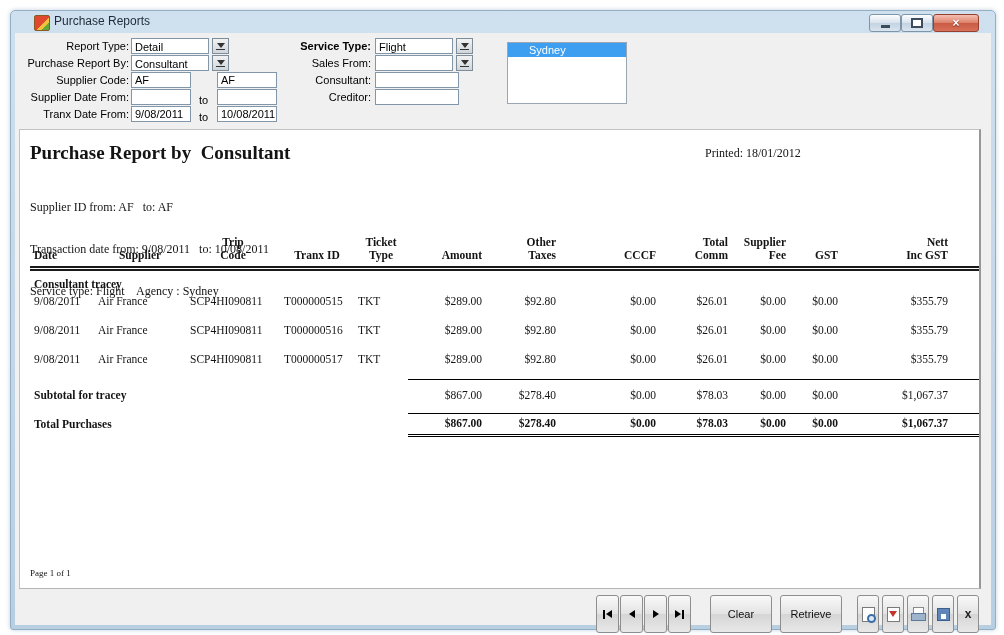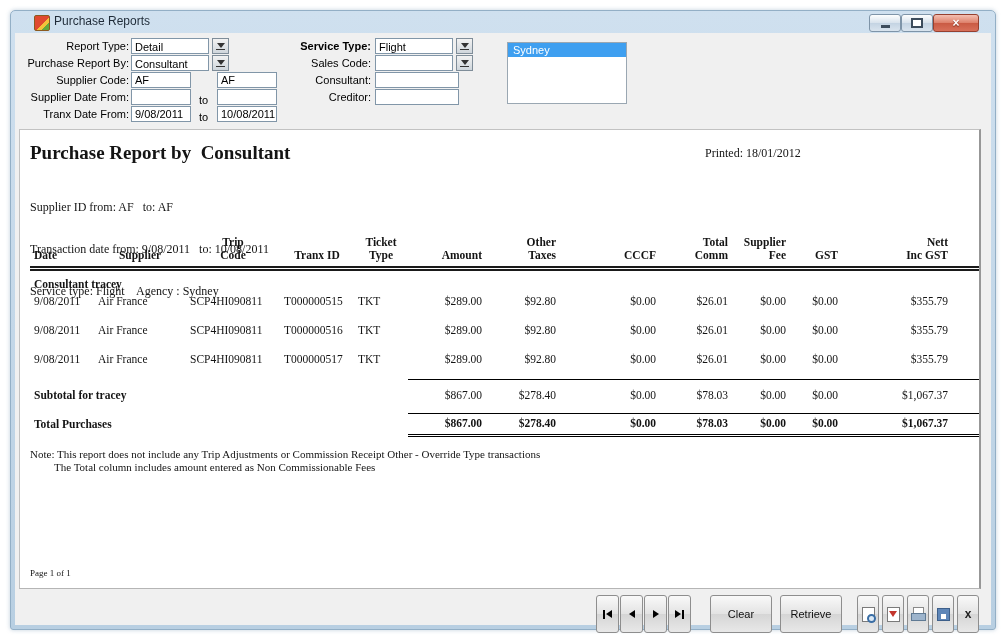--- a/index.html
+++ b/index.html
@@ -30,21 +30,21 @@
   input.field{outline:none;}
   .combo-value{white-space:nowrap;overflow:hidden;}
   .ddbtn{position:absolute;width:17px;height:16px;border:1px solid #7f8d99;box-sizing:border-box;
     background:linear-gradient(#f2f2f2,#cfd6dc);display:flex;flex-direction:column;align-items:center;justify-content:center;cursor:default;}
   .dd-tri{width:0;height:0;border-left:4px solid transparent;border-right:4px solid transparent;border-top:5px solid #333;}
   .dd-bar{width:9px;height:1px;background:#333;margin-top:1px;}
   .to-label{position:absolute;font-size:11px;height:16px;line-height:16px;text-align:left;margin-top:20px;}
 
   #agency-label{position:absolute;left:498px;top:19px;font-size:10px;margin-top:21px;}
   #agency-list{position:absolute;left:496px;top:31px;width:120px;height:62px;background:#fff;border:1px solid #9aa7b2;box-sizing:border-box;}
-  .agency-item{height:14px;line-height:14px;font-size:11px;padding-left:5px;background:#3e9ff0;color:#fff;}
+  .agency-item{height:14px;line-height:14px;font-size:11px;padding-left:21px;background:#3e9ff0;color:#fff;}
 
   
   #report{position:absolute;left:8px;top:118px;width:962px;height:460px;background:#fff;
     border:1px solid #c2c2c2;border-right:2px solid #979797;border-bottom:1px solid #b5b5b5;box-sizing:border-box;
     font-family:"Liberation Serif",serif;color:#141414;overflow:hidden;}
   #report-title{position:absolute;left:10px;top:12px;font-size:19px;font-weight:bold;white-space:pre;}
   #printed{position:absolute;left:685px;top:16px;font-size:12px;white-space:pre;}
   #report-meta{position:absolute;left:10px;top:42px;font-size:12px;line-height:14px;white-space:pre;}
   #report-table{position:absolute;left:10px;top:100px;border-collapse:collapse;table-layout:fixed;width:932px;font-size:11.5px;}
   #report-table th{font-weight:bold;vertical-align:bottom;padding:6px 4px 4px;line-height:13px;
@@ -133,21 +133,21 @@
   <div class="to-label" style="left:188px;top:95px;width:16px;">to</div>
   <input class="field" style="left: 206px; top: 95px; width: 60px;" value="10/08/2011">
 
   <div class="flabel" style="left:240px;top:27px;width:120px;font-weight:bold;">Service Type:</div>
   <div class="field combo-value" style="left:364px;top:27px;width:78px;">Flight</div>
   <div class="ddbtn" style="left:445px;top:27px;">
       <div class="dd-tri"></div>
       <div class="dd-bar"></div>
     </div>
 
-  <div class="flabel" style="left:240px;top:44px;width:120px;">Sales Code:</div>
+  <div class="flabel" style="left:240px;top:44px;width:120px;">Sales From:</div>
   <div class="field combo-value" style="left:364px;top:44px;width:78px;"></div>
   <div class="ddbtn" style="left:445px;top:44px;">
       <div class="dd-tri"></div>
       <div class="dd-bar"></div>
     </div>
 
   <div class="flabel" style="left:240px;top:61px;width:120px;">Consultant:</div>
   <input class="field" style="left: 364px; top: 61px; width: 84px;" value="">
 
   <div class="flabel" style="left:240px;top:78px;width:120px;">Creditor:</div>
@@ -257,24 +257,20 @@
             <td class="num a-right">$278.40</td>
             <td class="num a-right">$0.00</td>
             <td class="num a-right">$78.03</td>
             <td class="num a-right">$0.00</td>
             <td class="num a-right">$0.00</td>
             <td class="num a-right">$1,067.37</td>
             <td class="num a-right">$1,067.37</td>
           </tr>
         </tbody>
     </table>
-    <div id="report-notes">
-      <div class="note1">Note: This report does not include any Trip Adjustments or Commission Receipt Other - Override Type transactions</div>
-      <div class="note2">The Total column includes amount entered as Non Commissionable Fees</div>
-    </div>
     <div id="page-label">Page 1 of 1</div>
   </div>
 
   <div id="controls">
     <div class="btn navbtn">
         <div class="vbar"></div>
         <div class="tri-l"></div>
       </div>
     <div class="btn navbtn">
         <div class="tri-l"></div>

